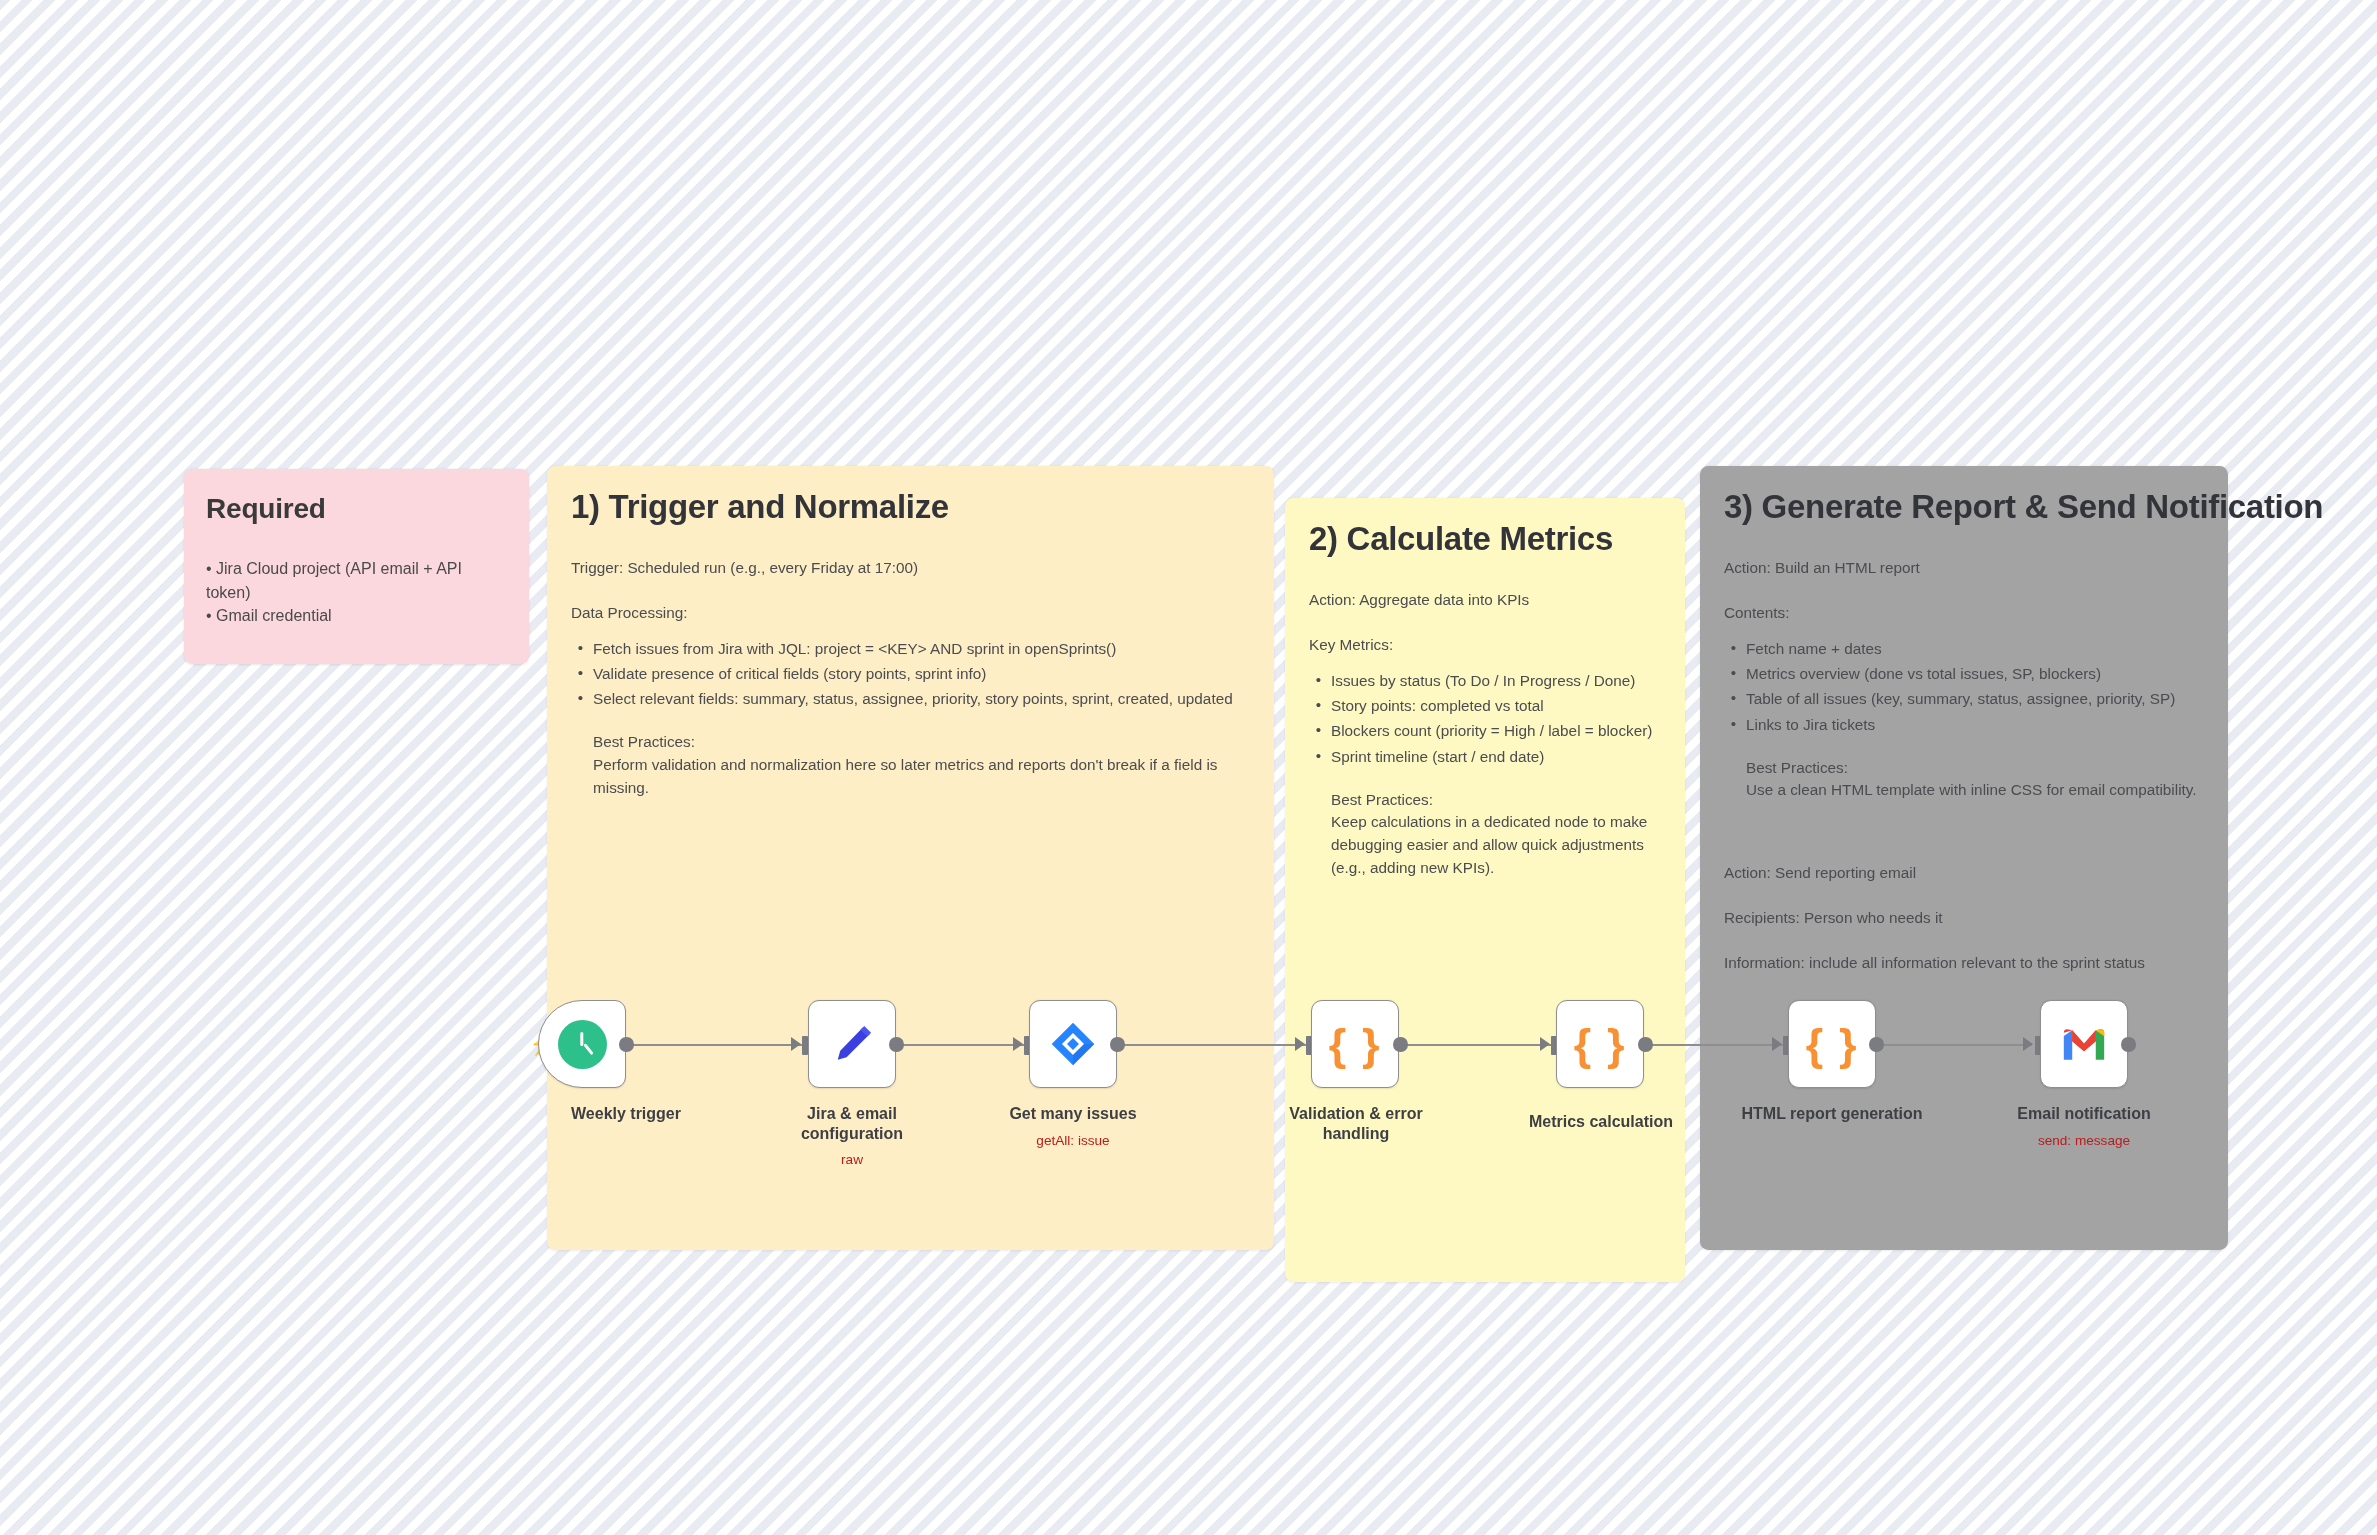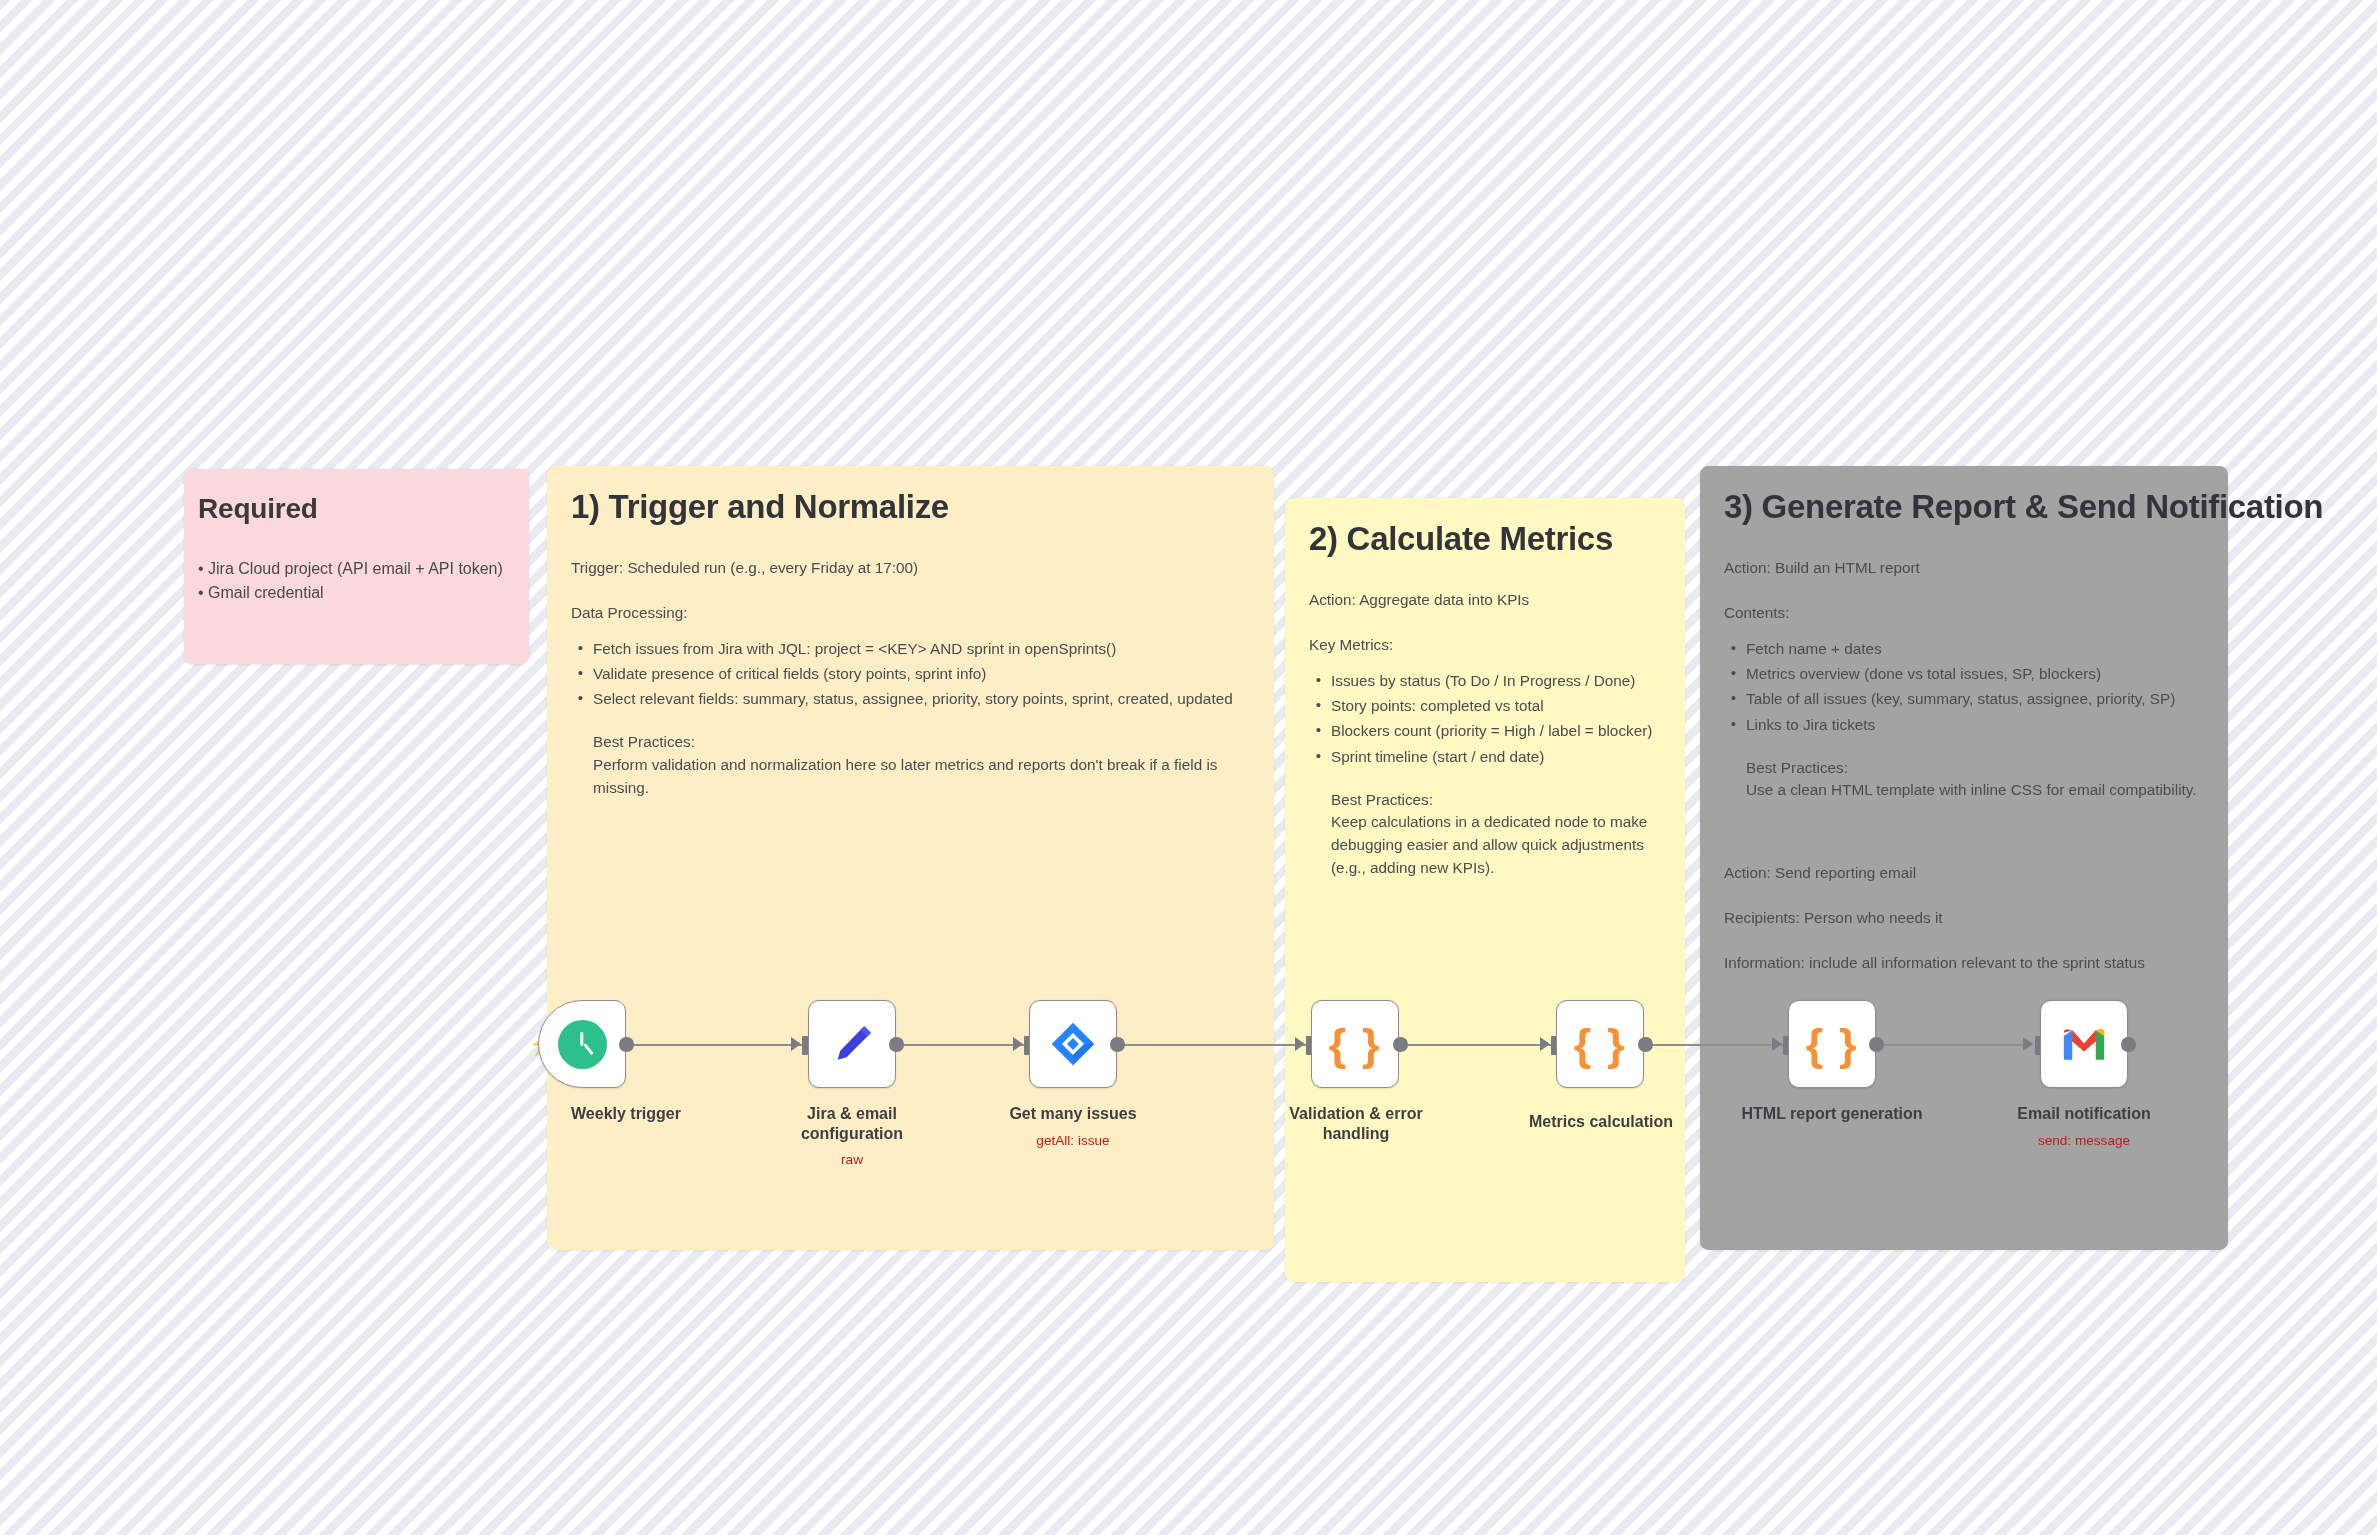--- a/index.html
+++ b/index.html
@@ -28,21 +28,21 @@
     box-sizing: border-box;
     border-radius: 8.5px;
     box-shadow: 0 0.9px 2.6px rgba(0,0,0,0.10);
   }
   .note-required {
     left: 184px;
     top: 469px;
     width: 345px;
     height: 195px;
     background: #fbd8dd;
-    padding: 24px 14px;
+    padding: 24px 22px;
   }
   .note-title {
     font-size: 28px;
     font-weight: 700;
     color: #3a3a3a;
     letter-spacing: -0.2px;
     margin: 0 0 32px 0;
   }
   .note-line {
     font-size: 16px;

